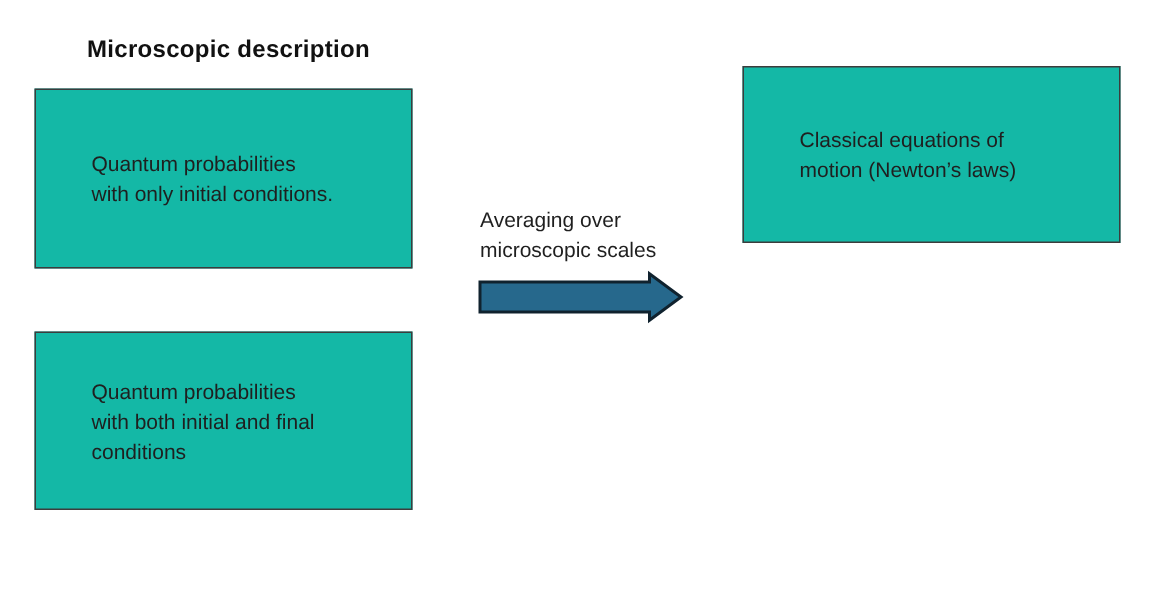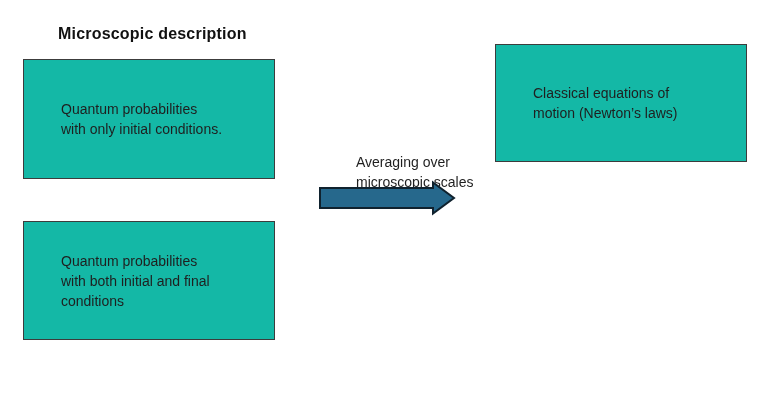--- a/index.html
+++ b/index.html
@@ -44,26 +44,25 @@
     white-space: pre-wrap;
     color: var(--text, #1f1f1f);
   }
   .box-top-left     { left: 23px;  top: 59px;  width: 252px; height: 120px; }
   .box-bottom-left  { left: 23px;  top: 221px; width: 252px; height: 119px; }
   .box-top-right    { left: 495px; top: 44px;  width: 252px; height: 118px; }
   .box-bottom-right { left: 495px; top: 221px; width: 252px; height: 120px; }
   .arrow-label {
     position: absolute;
     left: 320px;
-    top: 152px;
+    top: 136px;
     font-size: 14px;
     line-height: 20px;
     white-space: pre-wrap;
     color: var(--text, #1f1f1f);
-    margin-left: 36px;
   }
   .arrow-svg {
     position: absolute;
     left: 318px;
     top: 180px;
     width: 140px;
     height: 36px;
   }
 </style>
 </head>

